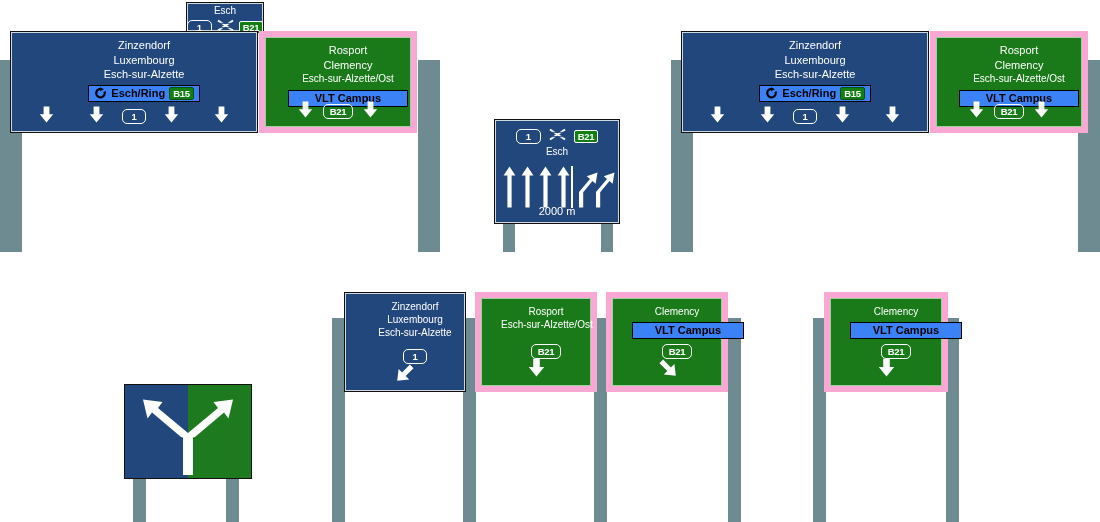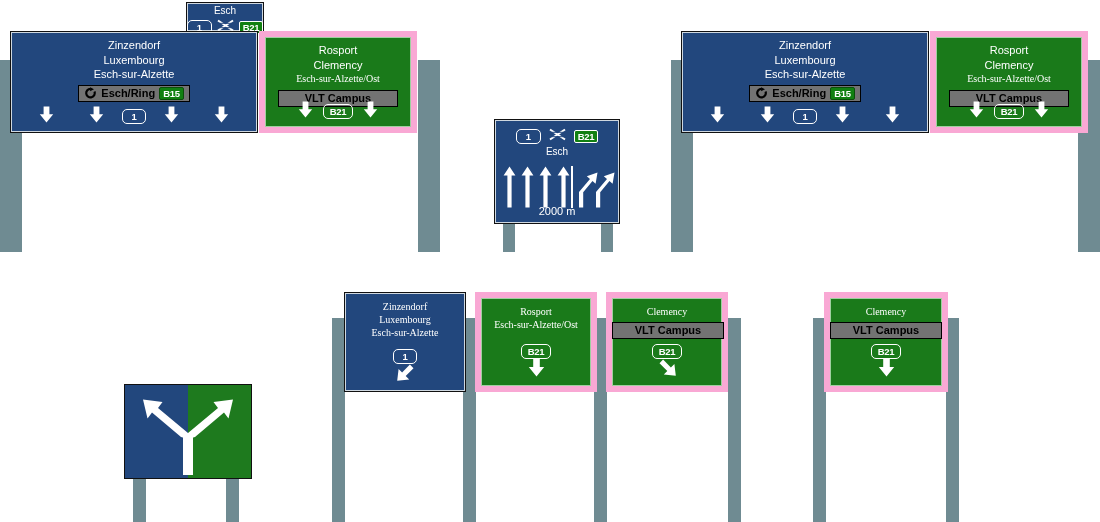--- a/index.html
+++ b/index.html
@@ -12,27 +12,27 @@
   
   .post{position:absolute;background:#6f8b92;}
 
   
   .panel{position:absolute;box-sizing:border-box;border:6px solid #f9a8d4;}
   .panel.blue{background:#22477d;}
   .panel.green{background:#1a7a1a;}
   .panel.edge{border:1px solid #111;box-shadow:inset 0 0 0 1px #cfd8e0;}
   .panel.greenedge{box-shadow:inset 0 0 0 1px #9fd09f;}
 
-  .lines{position:absolute;left:0;right:0;text-align:center;color:#ffffff;}
+  .lines{position:absolute;left:0;right:0;text-align:center;color:#ffffff;padding-left:20px;}
   .line{font-size:11px;line-height:14.5px;color:#fff;white-space:nowrap;}
-  .line.sm{font-size:10px;line-height:13px;font-family:Liberation Serif, serif;}
+  .line.sm{font-size:10px;line-height:13px;}
 
   
   .plate{
-    display:inline-block;background:#737373;color:#000;border:1px solid #000;
+    display:inline-block;background:#3b82f6;color:#000;border:1px solid #000;
     padding:1px 9px;font-size:11px;line-height:13px;font-weight:bold;white-space:nowrap;
   }
   .plate.row{padding:1px 5px;display:inline-flex;align-items:center;gap:4px;font-weight:normal;}
   .plate.row .ptxt{font-size:11px;font-weight:bold;color:#000;}
 
   
   .shield-g{
     display:inline-block;background:#118011;color:#fff;border:1px solid #0a4f0a;
     font-size:9.5px;line-height:11px;font-weight:bold;padding:0 3px;border-radius:2px;
     letter-spacing:-0.3px;

